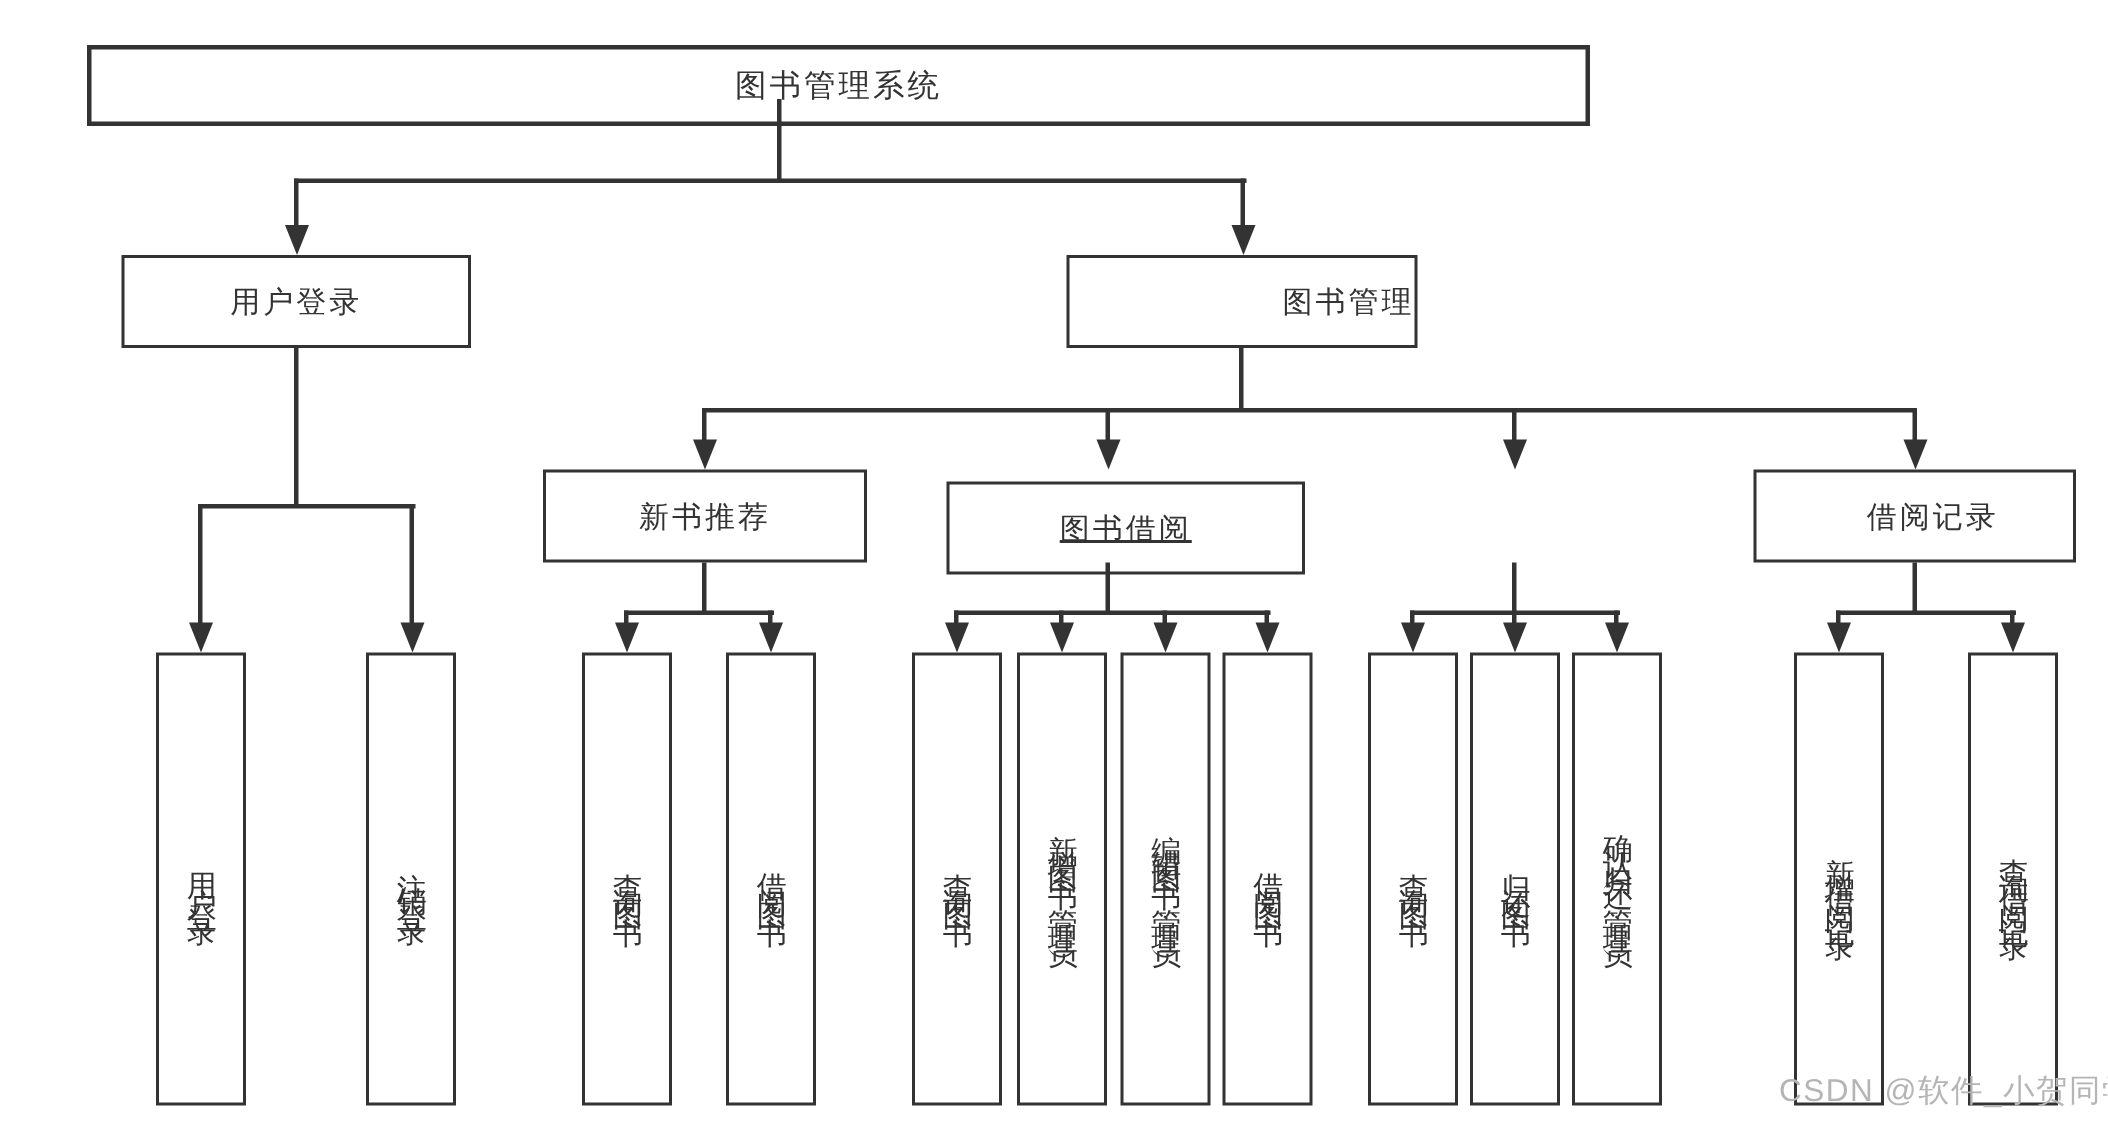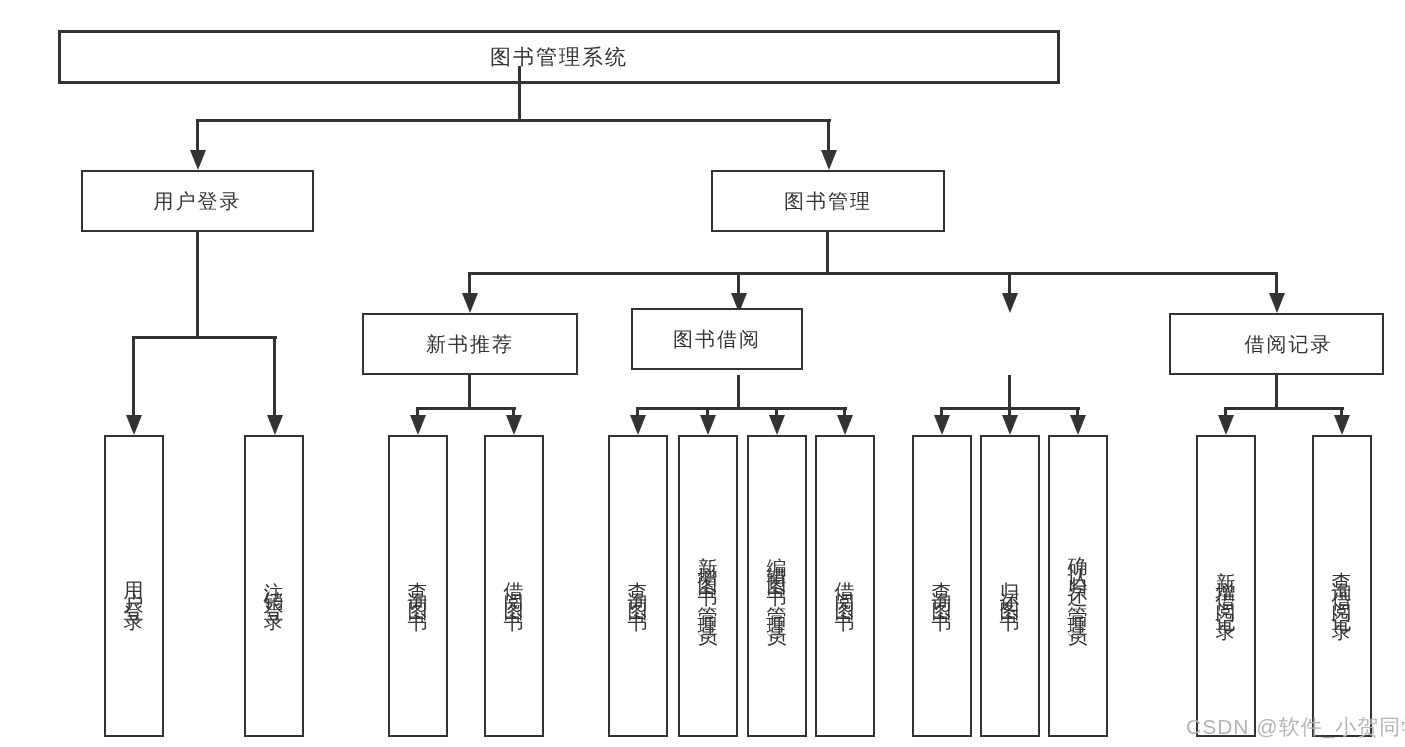--- a/index.html
+++ b/index.html
@@ -58,21 +58,21 @@
   <div class="vline" style="left:518px;top:66px;height:55px;"></div>
   <div class="hline" style="left:196px;top:119px;width:635px;"></div>
   <div class="vline" style="left:196px;top:119px;height:34px;"></div>
   <div class="arrow" style="left:190px;top:150px;"></div>
   <div class="vline" style="left:827px;top:119px;height:34px;"></div>
   <div class="arrow" style="left:821px;top:150px;"></div>
 
   <div class="box l2" style="left:81px;top:170px;width:233px;height:62px;">
     <span>用户登录</span>
   </div>
-  <div class="box l2" style="left:711px;top:170px;width:234px;height:62px;">
+  <div class="box l2" style="left:711px;top:170px;width:234px;height:62px;justify-content:flex-end;">
     <span>图书管理</span>
   </div>
 
   <div class="vline" style="left:196px;top:230px;height:108px;"></div>
   <div class="hline" style="left:132px;top:336px;width:145px;"></div>
   <div class="vline" style="left:132px;top:336px;height:82px;"></div>
   <div class="arrow" style="left:126px;top:415px;"></div>
   <div class="vline" style="left:273px;top:336px;height:82px;"></div>
   <div class="arrow" style="left:267px;top:415px;"></div>
 
@@ -83,21 +83,21 @@
   <div class="vline" style="left:737px;top:272px;height:24px;"></div>
   <div class="arrow" style="left:731px;top:293px;"></div>
   <div class="vline" style="left:1008px;top:272px;height:24px;"></div>
   <div class="arrow" style="left:1002px;top:293px;"></div>
   <div class="vline" style="left:1275px;top:272px;height:24px;"></div>
   <div class="arrow" style="left:1269px;top:293px;"></div>
 
   <div class="box l3" style="left:362px;top:313px;width:216px;height:62px;justify-content:center;">
     <span>新书推荐</span>
   </div>
-  <div class="box l3" style="left:631px;top:308px;width:172px;height:62px;">
+  <div class="box l3" style="left:631px;top:321px;width:239px;height:62px;text-decoration:underline;">
     <span>图书借阅</span>
   </div>
   <div class="box l3" style="left:1169px;top:313px;width:215px;height:62px;padding-left:24px;">
     <span>借阅记录</span>
   </div>
 
   <div class="vline" style="left:468px;top:375px;height:34px;"></div>
   <div class="hline" style="left:416px;top:407px;width:100px;"></div>
   <div class="vline" style="left:416px;top:407px;height:10px;"></div>
   <div class="arrow" style="left:410px;top:415px;"></div>

